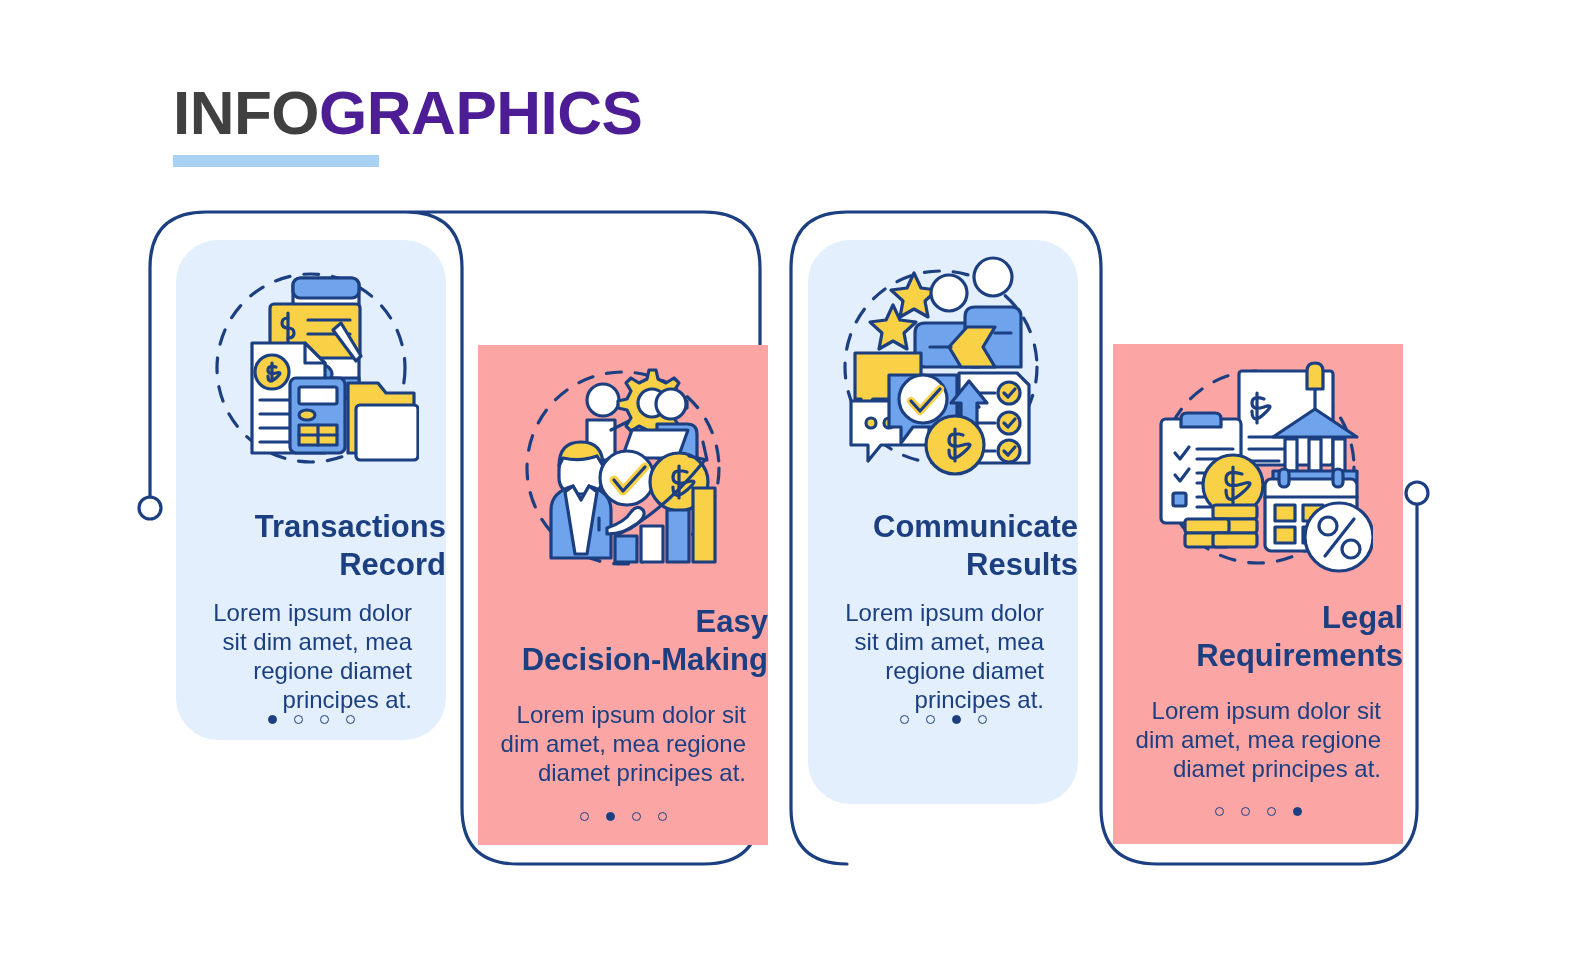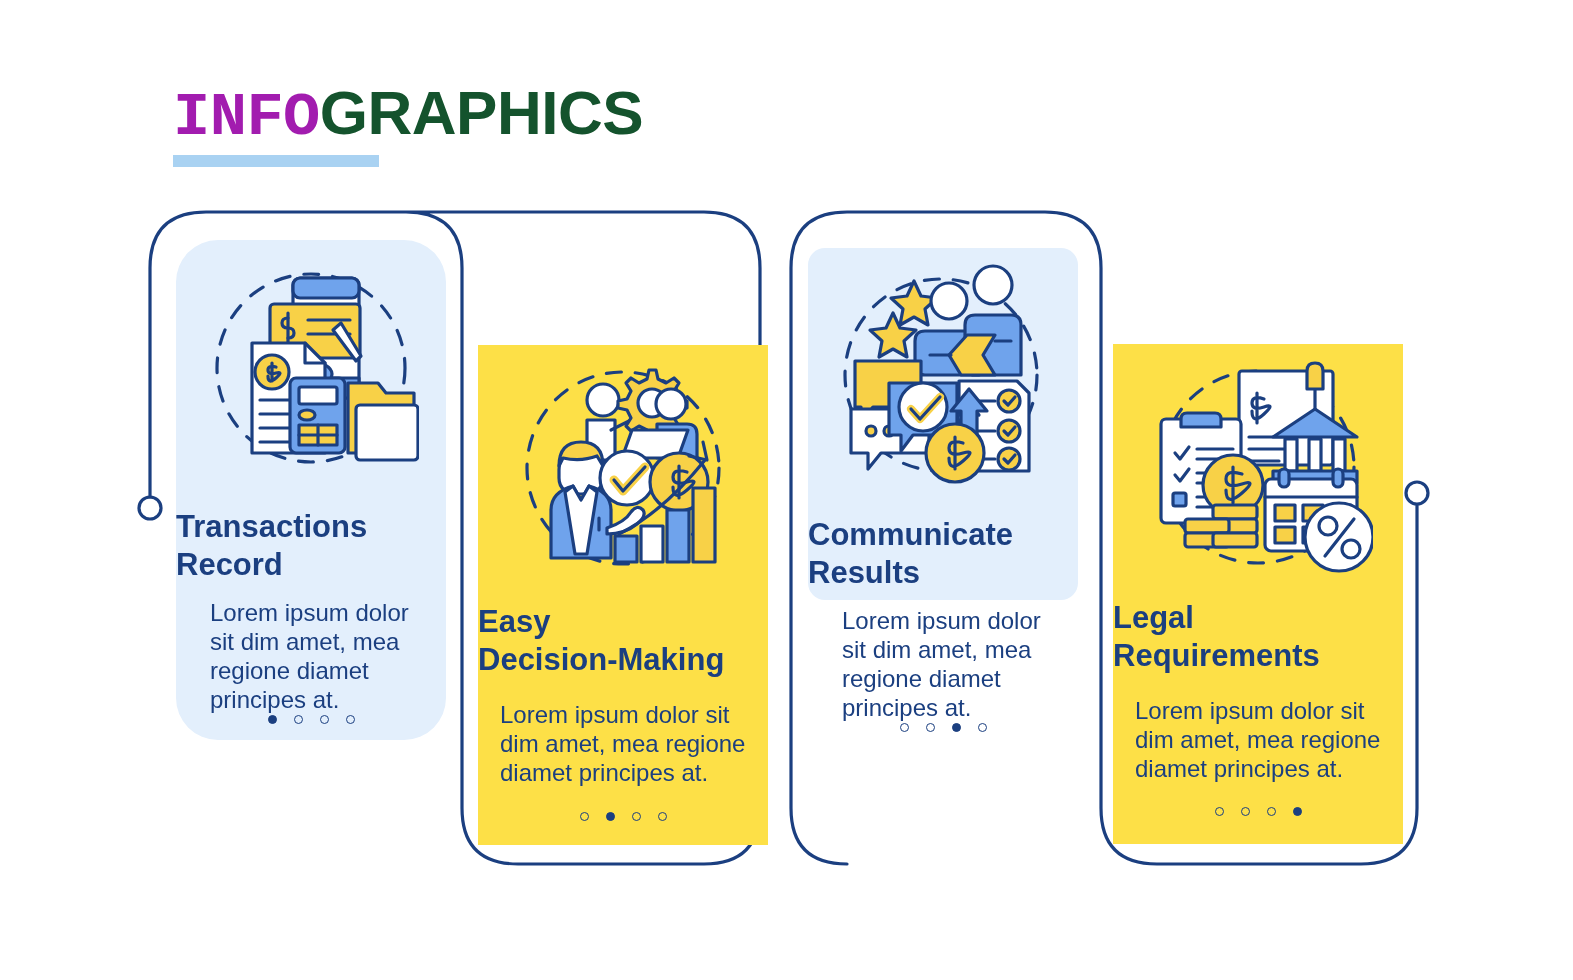--- a/index.html
+++ b/index.html
@@ -26,22 +26,22 @@
     width: 700px;
     height: 100px;
   }
   #title-text {
     font-size: 62px;
     font-weight: bold;
     letter-spacing: -0.5px;
     line-height: 70px;
     white-space: nowrap;
   }
-  .title-part-a { color: #a21caf; font-family: Liberation Mono, monospace; }
-  .title-part-b { color: #14532d; }
+  .title-part-a { color: #404040; }
+  .title-part-b { color: #4c1d95; }
   #title-underline {
     position: absolute;
     left: 0px;
     top: 77px;
     width: 206px;
     height: 12px;
     background: #a9d2f2;
   }
 
   
@@ -50,28 +50,28 @@
     left: 0; top: 0;
     width: 1573px;
     height: 980px;
     pointer-events: none;
   }
 
   
   .card {
     position: absolute;
     box-sizing: border-box;
-    text-align: left;
+    text-align: right;
   }
   .card-filled {
     background: #e3effc;
     border-radius: 42px;
   }
   .card-outline {
-    background: #fde047;
+    background: #fca5a5;
     border-radius: 0px;
   }
   .card-icon {
     position: absolute;
     left: 0;
     width: 100%;
     display: flex;
     justify-content: center;
     align-items: center;
   }
@@ -258,21 +258,21 @@
 Decision-Making</div>
     <div class="card-body" style="top:355px; padding:0 22px;">Lorem ipsum dolor sit dim amet, mea regione diamet principes at.</div>
     <div class="card-dots" style="top:467px;">
       <span class="dot off"></span>
       <span class="dot on"></span>
       <span class="dot off"></span>
       <span class="dot off"></span>
     </div>
   </div>
 
-  <div class="card card-filled" style="left:808px; top:248px; width:270px; height:352px;border-radius:17px;">
+  <div class="card card-filled" style="left:808px; top:240px; width:270px; height:564px;">
     <div class="card-icon" style="top:10px; height:235px;">
       <svg width="220" height="225" viewBox="0 0 220 225">
         <g fill="none" stroke="#1b3f80" stroke-width="3.2" stroke-linejoin="round" stroke-linecap="round">
           <circle cx="108" cy="112" r="96" stroke-dasharray="15 14"></circle>
 
           <path d="M81 18 l7 15 l16 2 l-12 11 l3 16 l-14 -8 l-14 8 l3 -16 l-12 -11 l16 -2 Z" fill="#f8d147"></path>
           <path d="M60 50 l7 15 l16 2 l-12 11 l3 16 l-14 -8 l-14 8 l3 -16 l-12 -11 l16 -2 Z" fill="#f8d147"></path>
 
           <circle cx="116" cy="38" r="18" fill="#ffffff"></circle>
           <circle cx="160" cy="22" r="19" fill="#ffffff"></circle>

